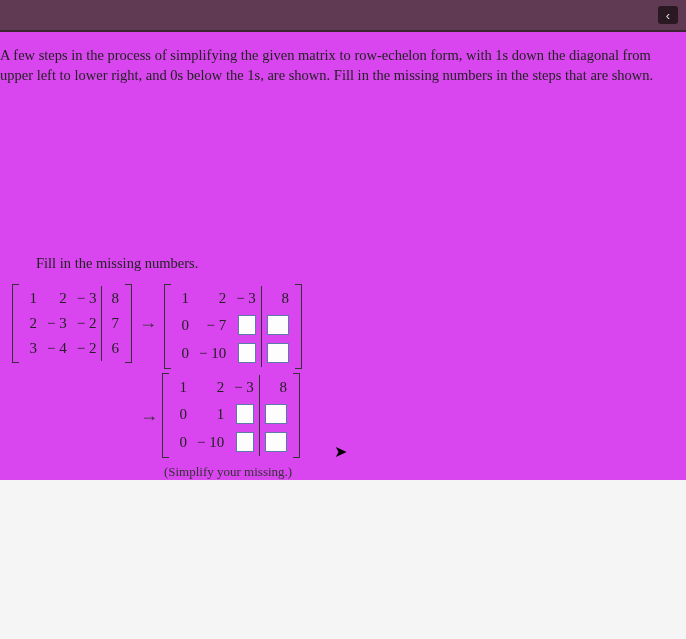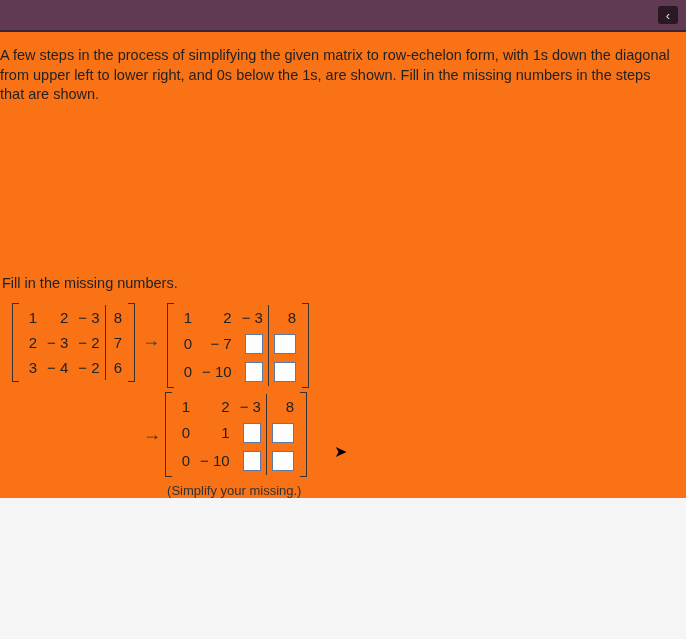--- a/index.html
+++ b/index.html
@@ -27,36 +27,38 @@
       border-radius: 3px;
       color: #ddd;
       display: flex;
       align-items: center;
       justify-content: center;
       font-size: 13px;
       cursor: pointer;
     }
     .content {
       padding: 14px 10px 0 0;
-      background: #f97316;
+      background: #d946ef;
+      font-family: Liberation Serif, serif;
     }
     .prompt {
       font-size: 14.5px;
       color: #222;
       line-height: 1.35;
       padding: 0 6px 0 0;
     }
     .section {
       margin-top: 170px;
       padding-left: 2px;
     }
     .section-heading {
       font-size: 14.5px;
       color: #222;
       margin-bottom: 10px;
+      margin-left: 34px;
     }
     .work {
       display: flex;
       flex-wrap: wrap;
       align-items: flex-start;
       font-size: 15px;
       color: #222;
       padding-left: 6px;
     }
     .matrix {

